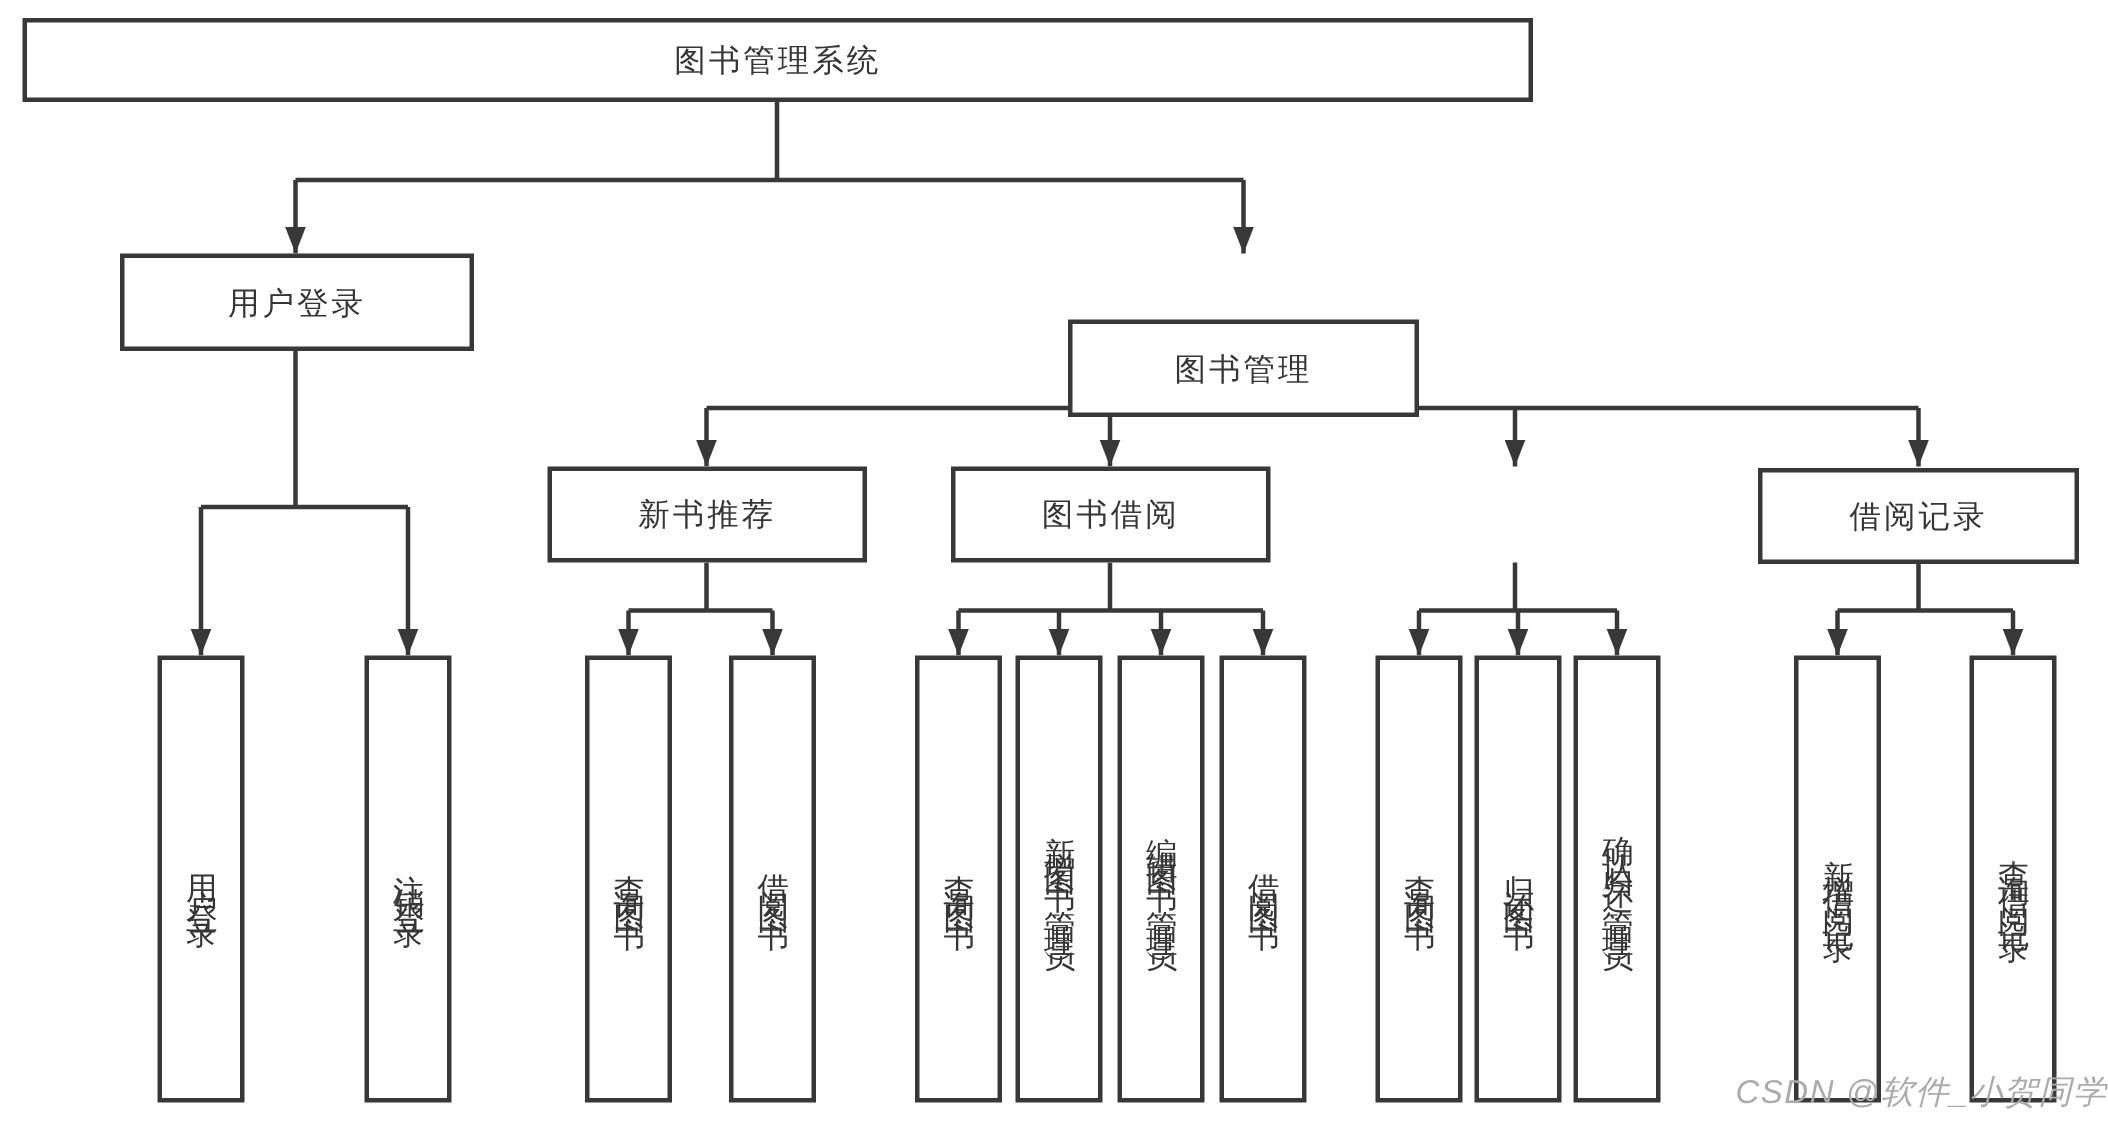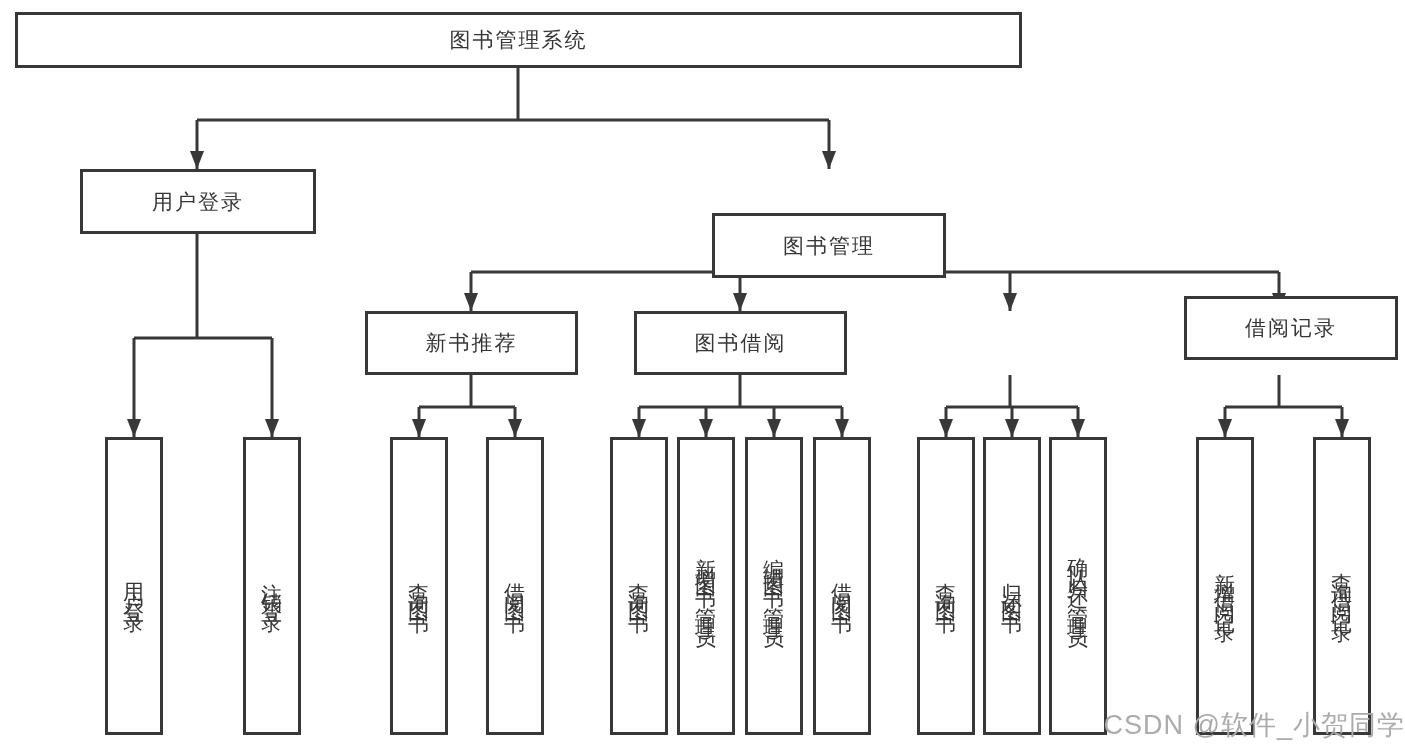--- a/index.html
+++ b/index.html
@@ -25,22 +25,23 @@
     display:flex; align-items:center; justify-content:center;
     z-index:2;
   }
   .leaf span {
     writing-mode:vertical-rl; text-orientation:mixed;
     font-size:21px; letter-spacing:10px; color:var(--text,#363636);
     white-space:nowrap; line-height:1;
   }
   .watermark {
     position:absolute; right:10px; bottom:4px; z-index:5;
-    font-size:27px; letter-spacing:1px; color:var(--watermark,#ababab);
+    font-size:22px; letter-spacing:1px; color:var(--watermark,#ababab);
     white-space:nowrap;
+    font-style:italic;
   }
 </style>
 </head>
 <body>
 
 <div class="canvas">
 
   <svg class="wires" width="1405" height="747" viewBox="0 0 1405 747" xmlns="http://www.w3.org/2000/svg">
     <defs>
       <marker id="arr" markerUnits="userSpaceOnUse" markerWidth="20" markerHeight="16" refX="18" refY="7" orient="auto">
@@ -88,21 +89,21 @@
   <div class="hnode" style="left:712px; top:169px; width:234px; height:65px;margin-top:44px;">
     <span>图书管理</span>
   </div>
 
   <div class="hnode" style="left:365px; top:311px; width:213px; height:64px;justify-content:center;">
     <span>新书推荐</span>
   </div>
   <div class="hnode" style="left:634px; top:311px; width:213px; height:64px;text-align:right;">
     <span>图书借阅</span>
   </div>
-  <div class="hnode" style="left:1172px; top:296px; width:214px; height:64px;margin-left:12px;">
+  <div class="hnode" style="left:1172px; top:312px; width:214px; height:64px;">
     <span>借阅记录</span>
   </div>
 
   <div class="leaf" style="left:105px;">
     <span>用户登录</span>
   </div>
   <div class="leaf" style="left:243px;">
     <span>注销登录</span>
   </div>
 

